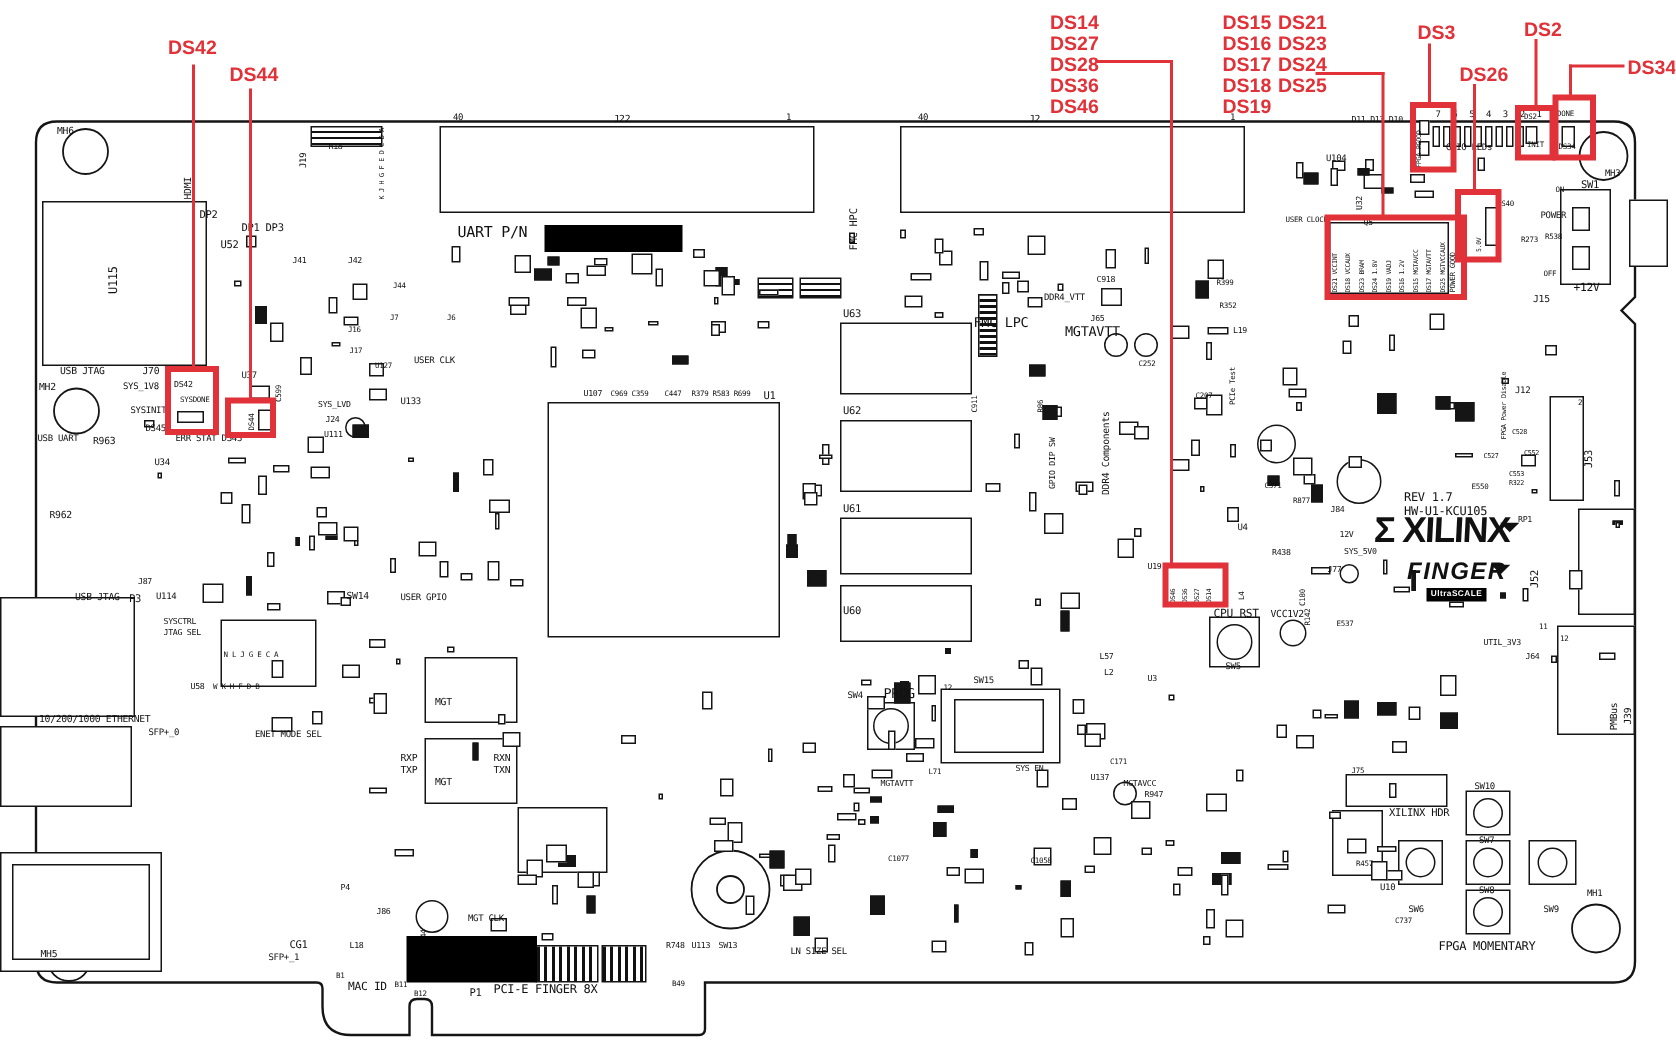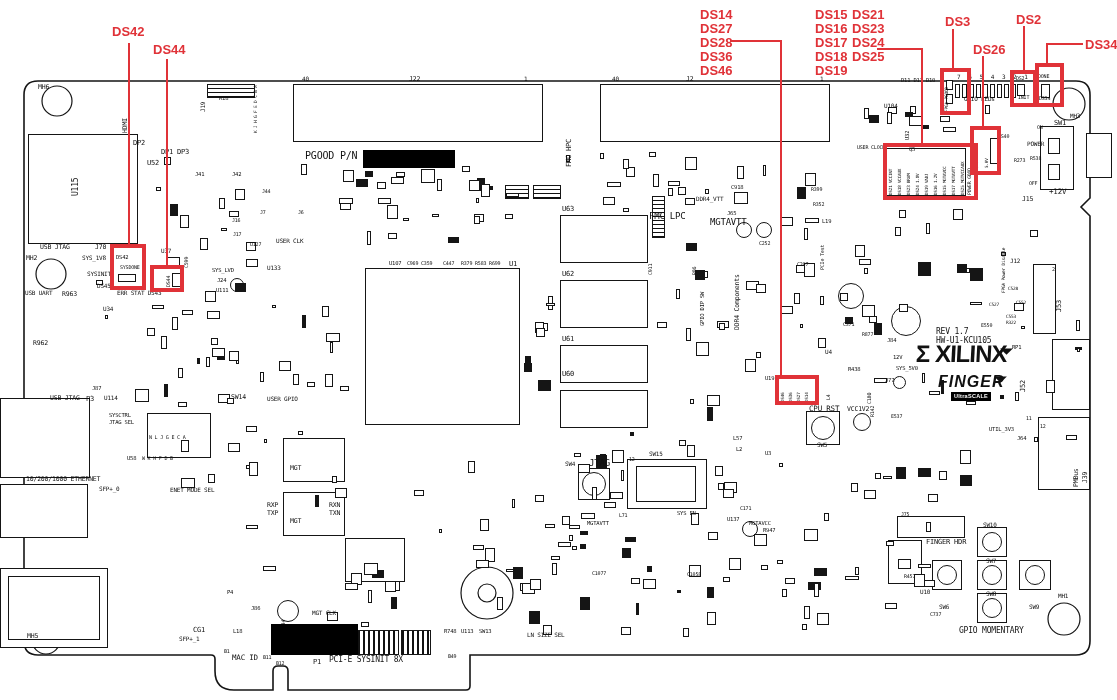--- a/index.html
+++ b/index.html
@@ -487,69 +487,69 @@
       <div class="board-label" style="left: 227px; top: 590px; font-size: 5.5px;">P4</div>
       <div class="board-label" style="left: 251px; top: 606px; font-size: 5.5px;">J86</div>
       <div class="board-label" style="left: 27px; top: 633px;">MH5</div>
       <div class="board-label" style="left: 232px; top: 654px; font-size: 7.5px;">MAC ID</div>
       <div class="board-label" style="left: 224px; top: 649px; font-size: 5px;">B1</div>
       <div class="board-label" style="left: 263px; top: 655px; font-size: 5px;">B11</div>
       <div class="board-label" style="left: 276px; top: 661px; font-size: 5px;">B12</div>
       <div class="board-label" style="left: 448px; top: 654px; font-size: 5px;">B49</div>
       <div class="board-label" style="left: 281px; top: 631px; font-size: 5px; transform-origin: 0px 0px; transform: rotate(-90deg);">R344</div>
       <div class="board-label" style="left: 313px; top: 659px; font-size: 7px;">P1</div>
-      <div class="board-label" style="left: 329px; top: 656px; font-size: 8px;">PCI-E SYSINIT 8X</div>
+      <div class="board-label" style="left: 329px; top: 656px; font-size: 8px;">PCI-E FINGER 8X</div>
       <div class="board-label" style="left: 444px; top: 629px; font-size: 5.5px;">R748</div>
       <div class="board-label" style="left: 461px; top: 629px; font-size: 5.5px;">U113</div>
       <div class="board-label" style="left: 479px; top: 629px; font-size: 5.5px;">SW13</div>
       <div class="board-label" style="left: 527px; top: 632px; font-size: 6px;">LN SIZE SEL</div>
       <div class="board-label" style="left: 302px; top: 76px; font-size: 6px;">40</div>
       <div class="board-label" style="left: 409px; top: 76px;">J22</div>
       <div class="board-label" style="left: 524px; top: 76px; font-size: 6px;">1</div>
-      <div class="board-label" style="left: 305px; top: 151px; font-size: 10px;">PGOOD P/N</div>
+      <div class="board-label" style="left: 305px; top: 151px; font-size: 10px;">UART P/N</div>
       <div class="board-label" style="left: 566px; top: 167px; font-size: 7px; transform-origin: 0px 0px; transform: rotate(-90deg);">FMC HPC</div>
       <div class="board-label" style="left: 612px; top: 76px; font-size: 6px;">40</div>
       <div class="board-label" style="left: 686px; top: 76px;">J2</div>
       <div class="board-label" style="left: 820px; top: 76px; font-size: 6px;">1</div>
       <div class="board-label" style="left: 901px; top: 78px; font-size: 5.5px;">D11 D13 D10</div>
       <div class="board-label" style="left: 389px; top: 261px; font-size: 5.5px;">U107</div>
       <div class="board-label" style="left: 407px; top: 261px; font-size: 5px;">C969 C359</div>
       <div class="board-label" style="left: 443px; top: 261px; font-size: 5px;">C447</div>
       <div class="board-label" style="left: 461px; top: 261px; font-size: 5px;">R379 R583 R699</div>
       <div class="board-label" style="left: 509px; top: 261px; font-size: 7px;">U1</div>
       <div class="board-label" style="left: 649px; top: 212px; font-size: 9px;">FMC LPC</div>
       <div class="board-label" style="left: 696px; top: 196px; font-size: 6px;">DDR4_VTT</div>
       <div class="board-label" style="left: 710px; top: 218px; font-size: 9px;">MGTAVTT</div>
       <div class="board-label" style="left: 727px; top: 211px; font-size: 5.5px;">J65</div>
       <div class="board-label" style="left: 731px; top: 185px; font-size: 5.5px;">C918</div>
       <div class="board-label" style="left: 562px; top: 206px; font-size: 7px;">U63</div>
       <div class="board-label" style="left: 562px; top: 271px; font-size: 7px;">U62</div>
       <div class="board-label" style="left: 562px; top: 336px; font-size: 7px;">U61</div>
-      <div class="board-label" style="left: 562px; top: 371px; font-size: 7px;">U60</div>
+      <div class="board-label" style="left: 562px; top: 404px; font-size: 7px;">U60</div>
       <div class="board-label" style="left: 734px; top: 330px; transform-origin: 0px 0px; transform: rotate(-90deg);">DDR4 Components</div>
       <div class="board-label" style="left: 648px; top: 275px; font-size: 5px; transform-origin: 0px 0px; transform: rotate(-90deg);">C911</div>
       <div class="board-label" style="left: 692px; top: 275px; font-size: 5px; transform-origin: 0px 0px; transform: rotate(-90deg);">R86</div>
       <div class="board-label" style="left: 700px; top: 326px; font-size: 5.5px; transform-origin: 0px 0px; transform: rotate(-90deg);">GPIO DIP SW</div>
       <div class="board-label" style="left: 811px; top: 187px; font-size: 5px;">R399</div>
       <div class="board-label" style="left: 813px; top: 202px; font-size: 5px;">R352</div>
       <div class="board-label" style="left: 822px; top: 219px; font-size: 5.5px;">L19</div>
       <div class="board-label" style="left: 759px; top: 241px; font-size: 5px;">C252</div>
       <div class="board-label" style="left: 820px; top: 270px; font-size: 5px; transform-origin: 0px 0px; transform: rotate(-90deg);">PCIe Test</div>
       <div class="board-label" style="left: 797px; top: 262px; font-size: 5px;">C207</div>
       <div class="board-label" style="left: 765px; top: 376px; font-size: 5.5px;">U19</div>
       <div class="board-label" style="left: 825px; top: 349px; font-size: 6px;">U4</div>
       <div class="board-label" style="left: 848px; top: 367px; font-size: 5.5px;">R438</div>
       <div class="board-label" style="left: 843px; top: 322px; font-size: 5px;">C371</div>
       <div class="board-label" style="left: 862px; top: 332px; font-size: 5px;">R877</div>
       <div class="board-label" style="left: 867px; top: 404px; font-size: 5px; transform-origin: 0px 0px; transform: rotate(-90deg);">C180</div>
       <div class="board-label" style="left: 809px; top: 405px; font-size: 7.5px;">CPU RST</div>
       <div class="board-label" style="left: 847px; top: 406px;">VCC1V2</div>
       <div class="board-label" style="left: 826px; top: 400px; font-size: 5px; transform-origin: 0px 0px; transform: rotate(-90deg);">L4</div>
       <div class="board-label" style="left: 565px; top: 461px; font-size: 6px;">SW4</div>
-      <div class="board-label" style="left: 589px; top: 459px; font-size: 9px;">JTAG</div>
+      <div class="board-label" style="left: 589px; top: 459px; font-size: 9px;">PROG</div>
       <div class="board-label" style="left: 649px; top: 451px; font-size: 6px;">SW15</div>
       <div class="board-label" style="left: 629px; top: 457px; font-size: 5px;">12</div>
       <div class="board-label" style="left: 677px; top: 511px; font-size: 5.5px;">SYS EN</div>
       <div class="board-label" style="left: 587px; top: 521px; font-size: 5.5px;">MGTAVTT</div>
       <div class="board-label" style="left: 749px; top: 521px; font-size: 5.5px;">MGTAVCC</div>
       <div class="board-label" style="left: 763px; top: 528px; font-size: 5.5px;">R947</div>
       <div class="board-label" style="left: 727px; top: 517px; font-size: 5.5px;">U137</div>
       <div class="board-label" style="left: 733px; top: 436px; font-size: 5.5px;">L57</div>
       <div class="board-label" style="left: 736px; top: 447px; font-size: 5.5px;">L2</div>
       <div class="board-label" style="left: 765px; top: 451px; font-size: 5.5px;">U3</div>
@@ -598,31 +598,31 @@
       <div class="board-label" style="left: 1012px; top: 345px; font-size: 5.5px;">RP1</div>
       <div class="board-label" style="left: 1056px; top: 312px; font-size: 7px; transform-origin: 0px 0px; transform: rotate(-90deg);">J53</div>
       <div class="board-label" style="left: 1052px; top: 267px; font-size: 5px;">2</div>
       <div class="board-label" style="left: 1020px; top: 392px; font-size: 7px; transform-origin: 0px 0px; transform: rotate(-90deg);">J52</div>
       <div class="board-label" style="left: 1026px; top: 416px; font-size: 5px;">11</div>
       <div class="board-label" style="left: 1040px; top: 424px; font-size: 5px;">12</div>
       <div class="board-label" style="left: 989px; top: 427px; font-size: 5.5px;">UTIL_3V3</div>
       <div class="board-label" style="left: 1017px; top: 436px; font-size: 5.5px;">J64</div>
       <div class="board-label" style="left: 1073px; top: 487px; transform-origin: 0px 0px; transform: rotate(-90deg);">PMBus</div>
       <div class="board-label" style="left: 1082px; top: 483px; transform-origin: 0px 0px; transform: rotate(-90deg);">J39</div>
-      <div class="board-label" style="left: 926px; top: 539px; font-size: 7px;">FINGER HDR</div>
+      <div class="board-label" style="left: 926px; top: 539px; font-size: 7px;">XILINX HDR</div>
       <div class="board-label" style="left: 901px; top: 512px; font-size: 5px;">J75</div>
       <div class="board-label" style="left: 983px; top: 522px; font-size: 6px;">SW10</div>
       <div class="board-label" style="left: 986px; top: 558px; font-size: 6px;">SW7</div>
       <div class="board-label" style="left: 986px; top: 591px; font-size: 6px;">SW8</div>
       <div class="board-label" style="left: 939px; top: 604px; font-size: 6px;">SW6</div>
       <div class="board-label" style="left: 1029px; top: 604px; font-size: 6px;">SW9</div>
       <div class="board-label" style="left: 920px; top: 589px; font-size: 6px;">U10</div>
       <div class="board-label" style="left: 904px; top: 574px; font-size: 5px;">R457</div>
       <div class="board-label" style="left: 930px; top: 612px; font-size: 5px;">C737</div>
-      <div class="board-label" style="left: 959px; top: 627px; font-size: 8px;">GPIO MOMENTARY</div>
+      <div class="board-label" style="left: 959px; top: 627px; font-size: 8px;">FPGA MOMENTARY</div>
       <div class="board-label" style="left: 1058px; top: 593px; font-size: 6px;">MH1</div>
       <div class="board-label" style="left: 116px; top: 255px; font-size: 5.5px;">DS42</div>
       <div class="board-label" style="left: 120px; top: 265px; font-size: 5px;">SYSDONE</div>
       <div class="board-label" style="left: 166px; top: 287px; font-size: 5px; transform-origin: 0px 0px; transform: rotate(-90deg);">DS44</div>
       <div class="board-label" style="left: 889px; top: 195px; font-size: 4.3px; transform-origin: 0px 0px; transform: rotate(-90deg);">DS21 VCCINT</div>
       <div class="board-label" style="left: 898px; top: 195px; font-size: 4.3px; transform-origin: 0px 0px; transform: rotate(-90deg);">DS18 VCCAUX</div>
       <div class="board-label" style="left: 907px; top: 195px; font-size: 4.3px; transform-origin: 0px 0px; transform: rotate(-90deg);">DS23 BRAM</div>
       <div class="board-label" style="left: 916px; top: 195px; font-size: 4.3px; transform-origin: 0px 0px; transform: rotate(-90deg);">DS24 1.8V</div>
       <div class="board-label" style="left: 925px; top: 195px; font-size: 4.3px; transform-origin: 0px 0px; transform: rotate(-90deg);">DS19 VADJ</div>
       <div class="board-label" style="left: 934px; top: 195px; font-size: 4.3px; transform-origin: 0px 0px; transform: rotate(-90deg);">DS16 1.2V</div>

